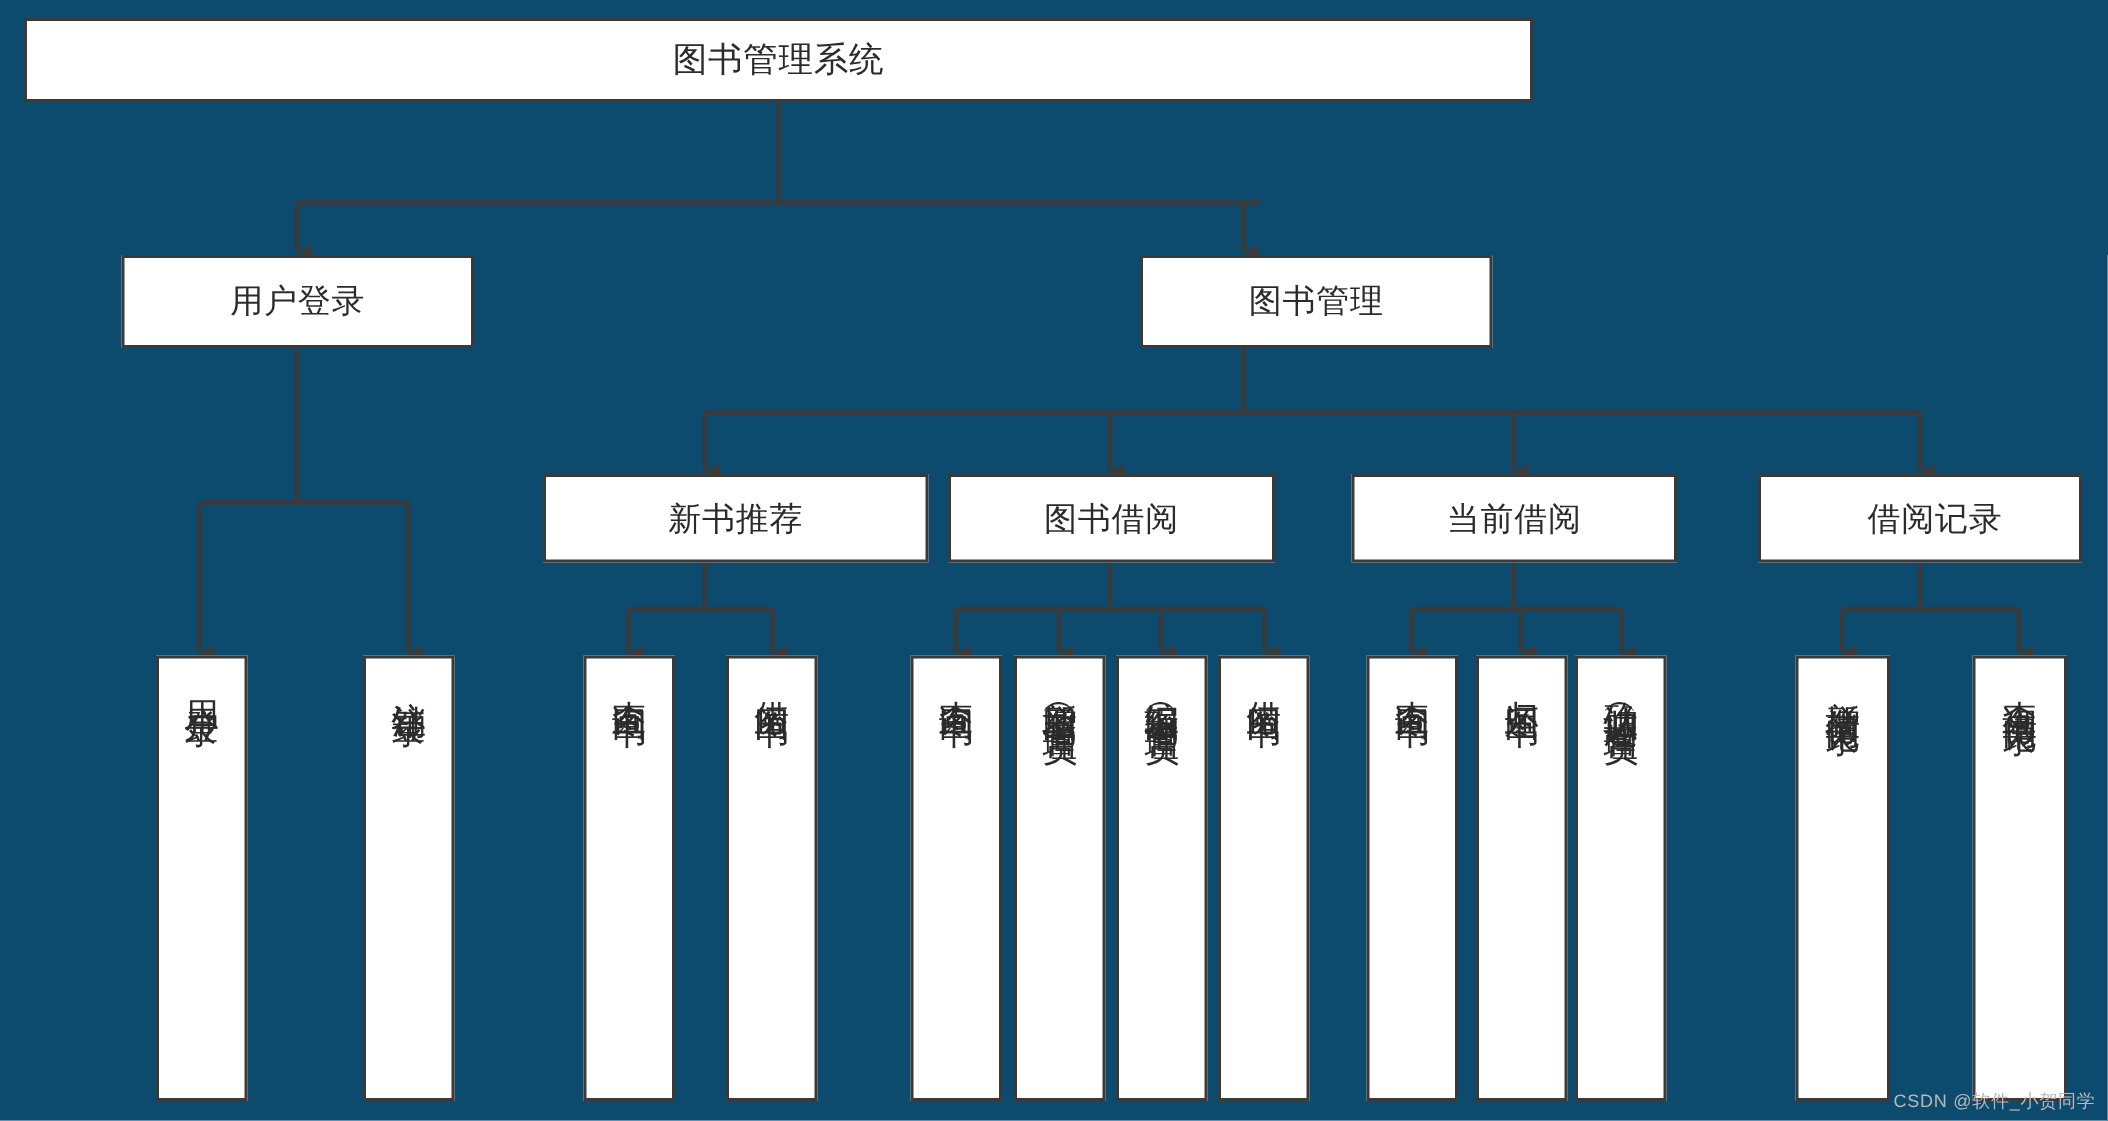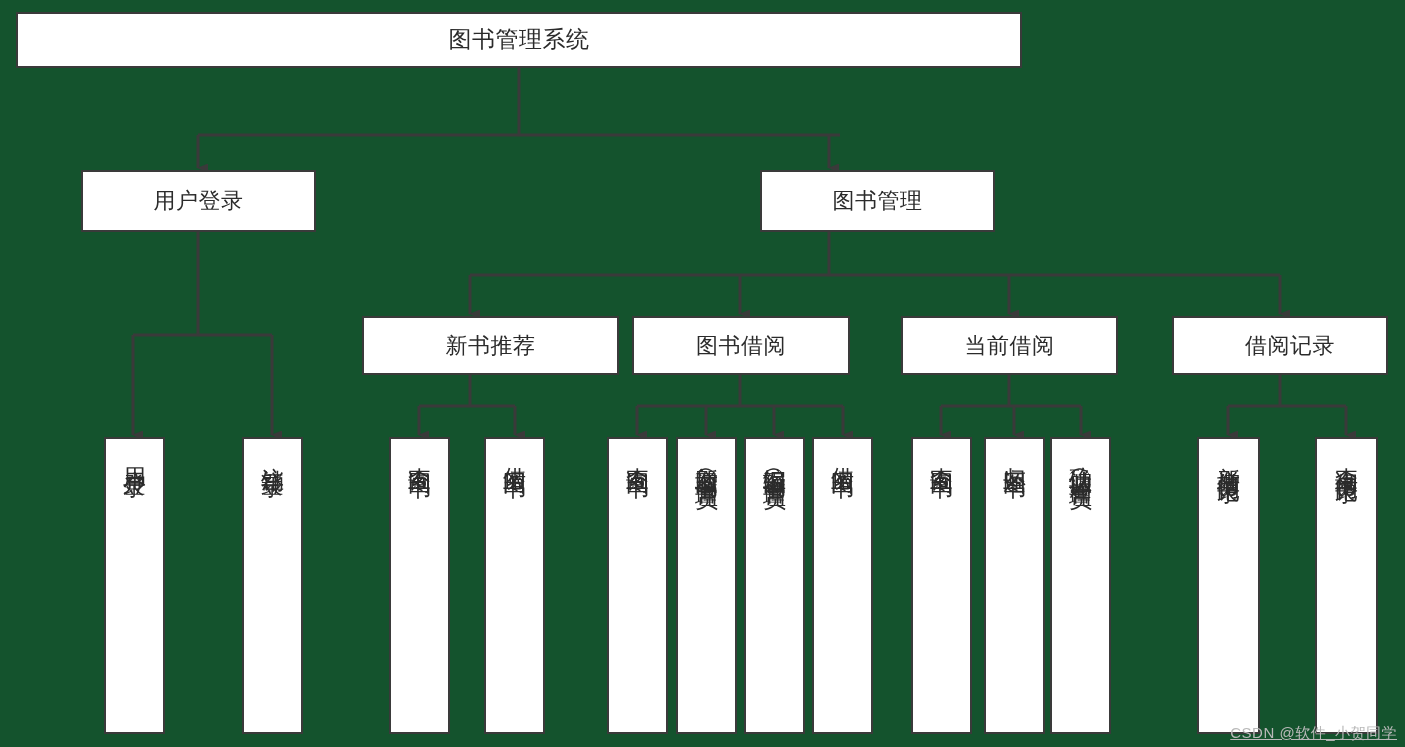--- a/index.html
+++ b/index.html
@@ -1,17 +1,17 @@
 <!DOCTYPE html>
 <html><head>
 <meta charset="utf-8">
 <style>
   html,body{margin:0;padding:0;background:#ffffff;}
   body{width:1405px;height:747px;overflow:hidden;font-family:"Liberation Sans","DejaVu Sans",sans-serif;}
-  #stage{position:relative;width:1405px;height:747px;background:#14532d;}
+  #stage{position:relative;width:1405px;height:747px;background:#0c4a6e;}
   svg.links{position:absolute;left:0;top:0;width:1405px;height:747px;pointer-events:none;}
 
   .node{
     position:absolute;
     box-sizing:border-box;
     background:#ffffff;
     border:2px solid #3a3a3a;
     display:flex;
     align-items:center;
     justify-content:center;
@@ -42,25 +42,24 @@
     font-size:23px;
     line-height:1.0;
     letter-spacing:3px;
     white-space:nowrap;
   }
 
   .watermark{
     position:absolute;
     right:8px;
     bottom:4px;
-    font-size:15px;
+    font-size:12px;
     color:#b9b9b9;
     white-space:nowrap;
     letter-spacing:0.5px;
-    text-decoration:underline;
   }
 </style>
 </head>
 <body>
 
 <div id="stage">
 
   <svg class="links" viewBox="0 0 1405 747">
     <defs>
       <marker id="arrow" markerWidth="9" markerHeight="11" refX="4.5" refY="10" orient="auto" markerUnits="userSpaceOnUse">

